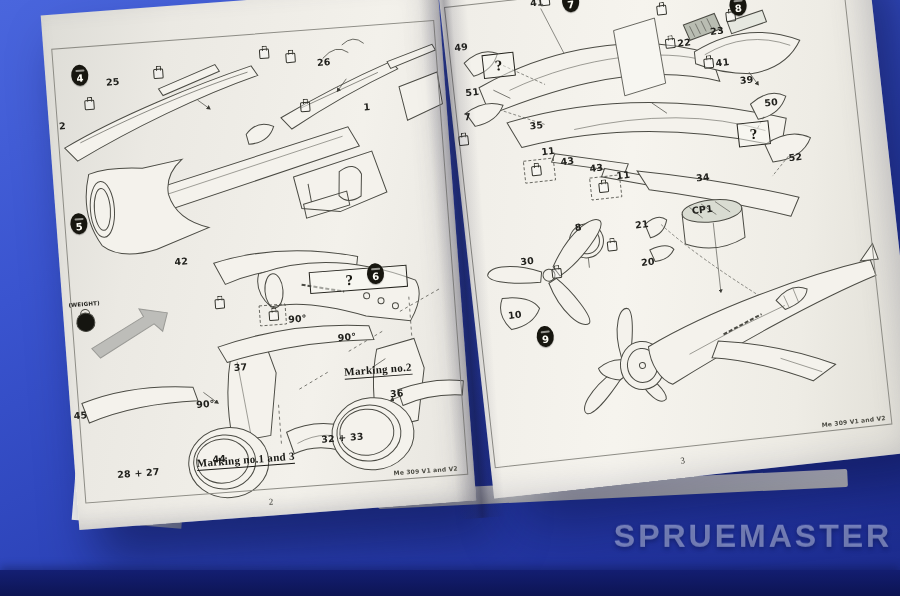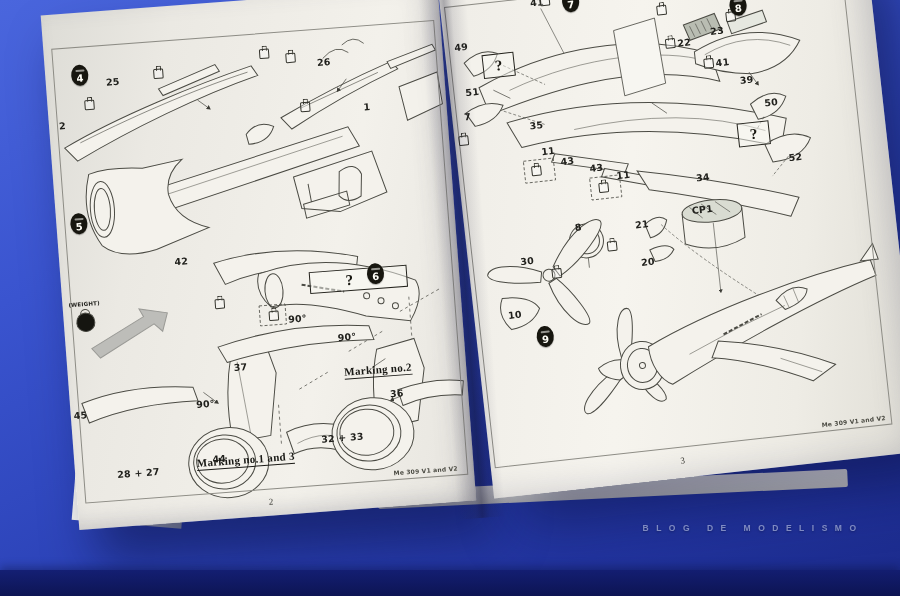--- a/index.html
+++ b/index.html
@@ -283,15 +283,15 @@
       <span class="fnote" style="right:32px;bottom:34px">Me 309 V1 and V2</span>
       <span class="pgnum" style="left:44%;bottom:12px">3</span>
     </div>
     </div>
 
     <div id="fold-shadow"></div>
   </div>
 
   <div id="bottom-bar"></div>
   <div id="wm">
-    <div id="wm-sub">BLOG DE MODELISMO</div>
+    <div id="wm-title">SPRUEMASTER</div>
   </div>
 </div>
 
 </body></html>

